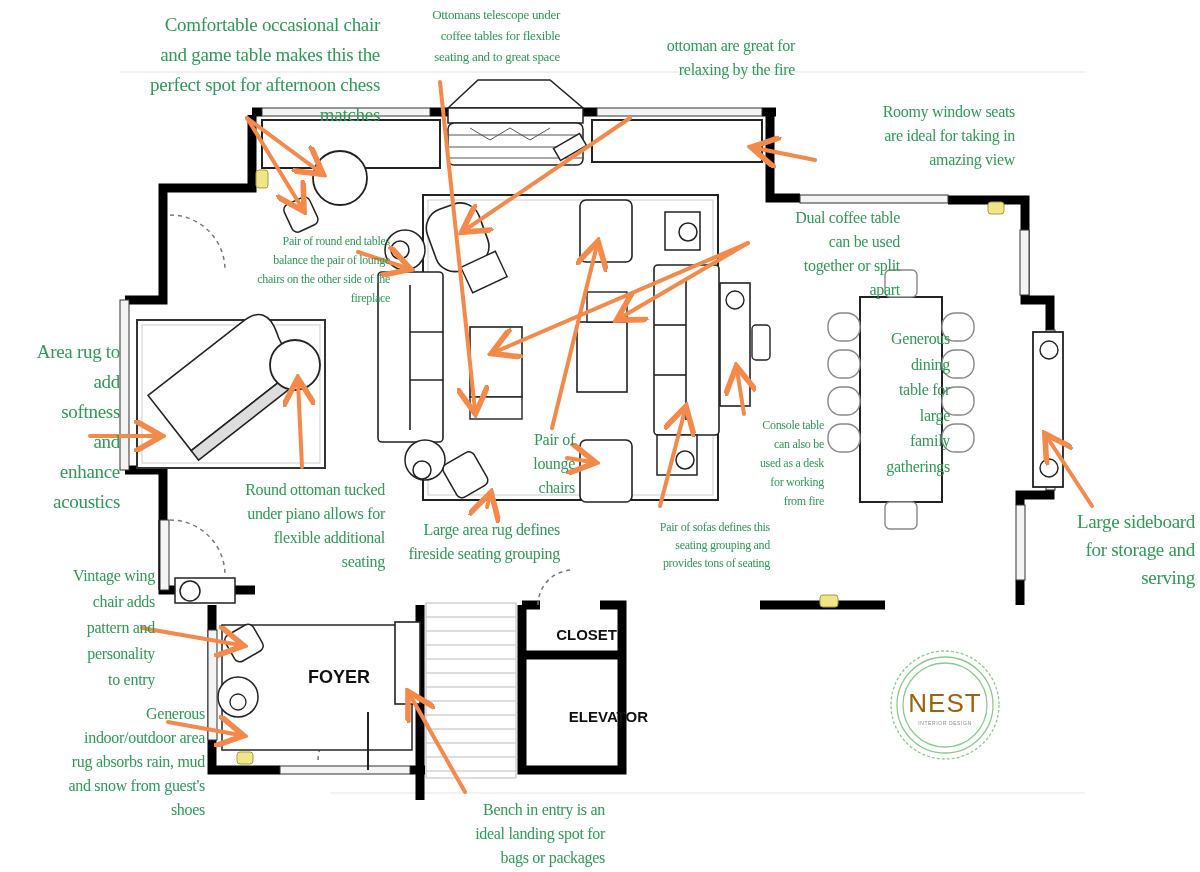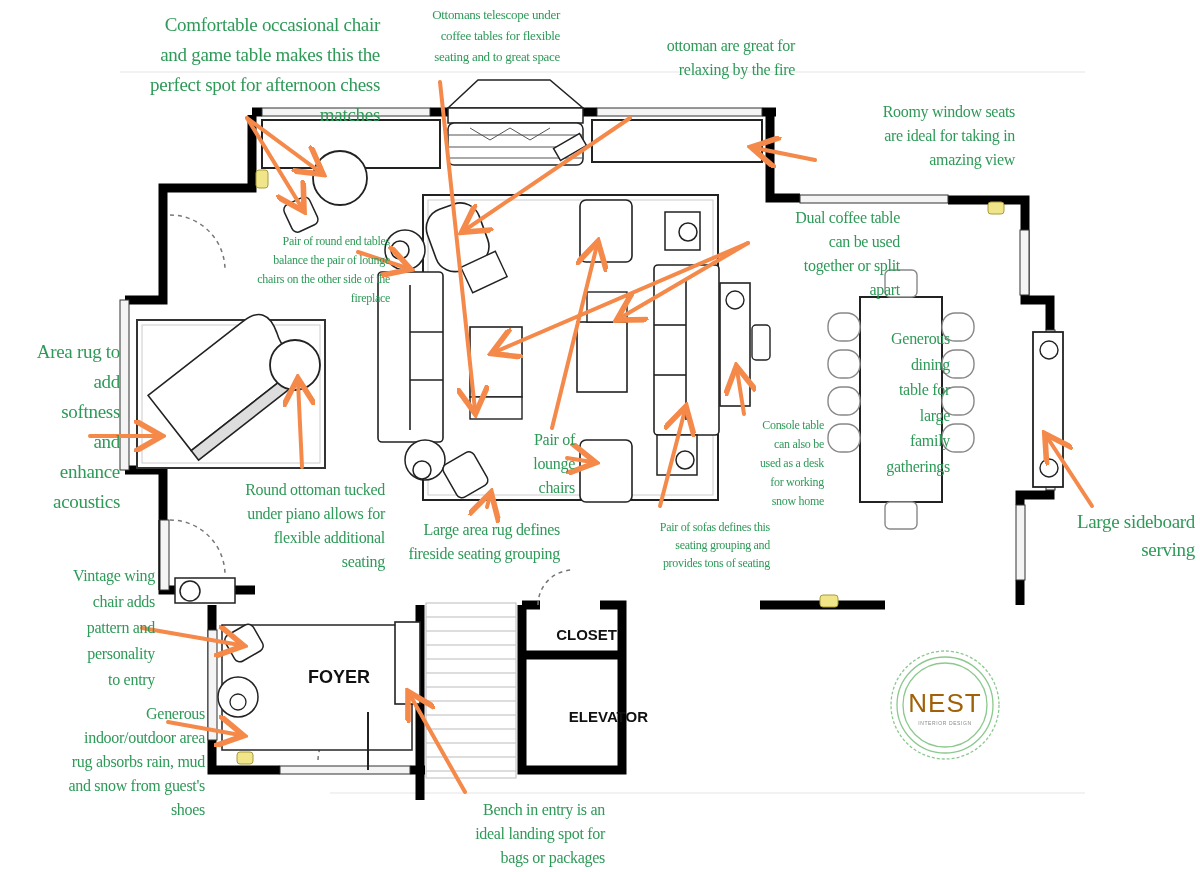--- a/index.html
+++ b/index.html
@@ -297,21 +297,21 @@
   <div>Pair of</div>
   <div>lounge</div>
   <div>chairs</div>
 </div>
 
 <div class="note n-xs" style="left:724px;top:416px;width:100px;">
   <div>Console table</div>
   <div>can also be</div>
   <div>used as a desk</div>
   <div>for working</div>
-  <div>snow home</div>
+  <div>from fire</div>
 </div>
 
 <div class="note n-md" style="left:195px;top:478px;width:190px;">
   <div>Round ottoman tucked</div>
   <div>under piano allows for</div>
   <div>flexible additional</div>
   <div>seating</div>
 </div>
 
 <div class="note n-md" style="left:370px;top:518px;width:190px;">
@@ -320,20 +320,21 @@
 </div>
 
 <div class="note n-xs" style="left:600px;top:518px;width:170px;line-height:18px;">
   <div>Pair of sofas defines this</div>
   <div>seating grouping and</div>
   <div>provides tons of seating</div>
 </div>
 
 <div class="note n-lg" style="left:1030px;top:508px;width:165px;line-height:28px;">
   <div>Large sideboard</div>
+  <div>for storage and</div>
   <div>serving</div>
 </div>
 
 <div class="note n-md" style="left:20px;top:563px;width:135px;line-height:26px;">
   <div>Vintage wing</div>
   <div>chair adds</div>
   <div>pattern and</div>
   <div>personality</div>
   <div>to entry</div>
 </div>

